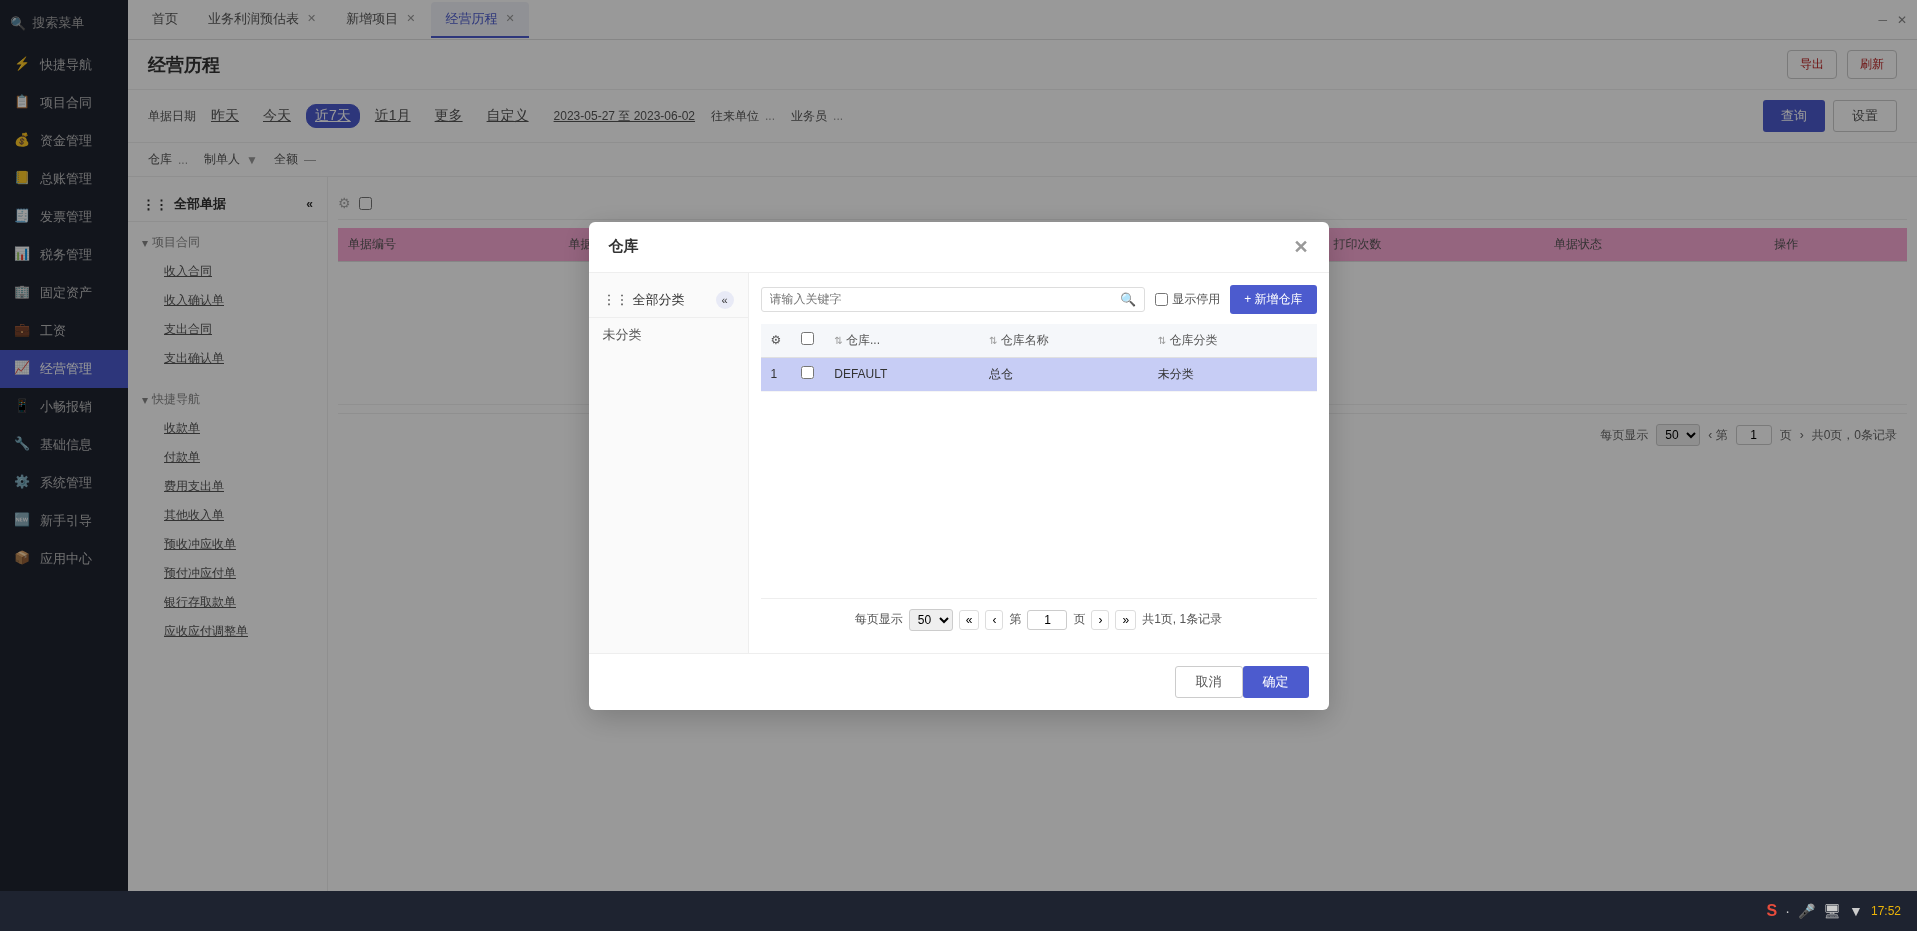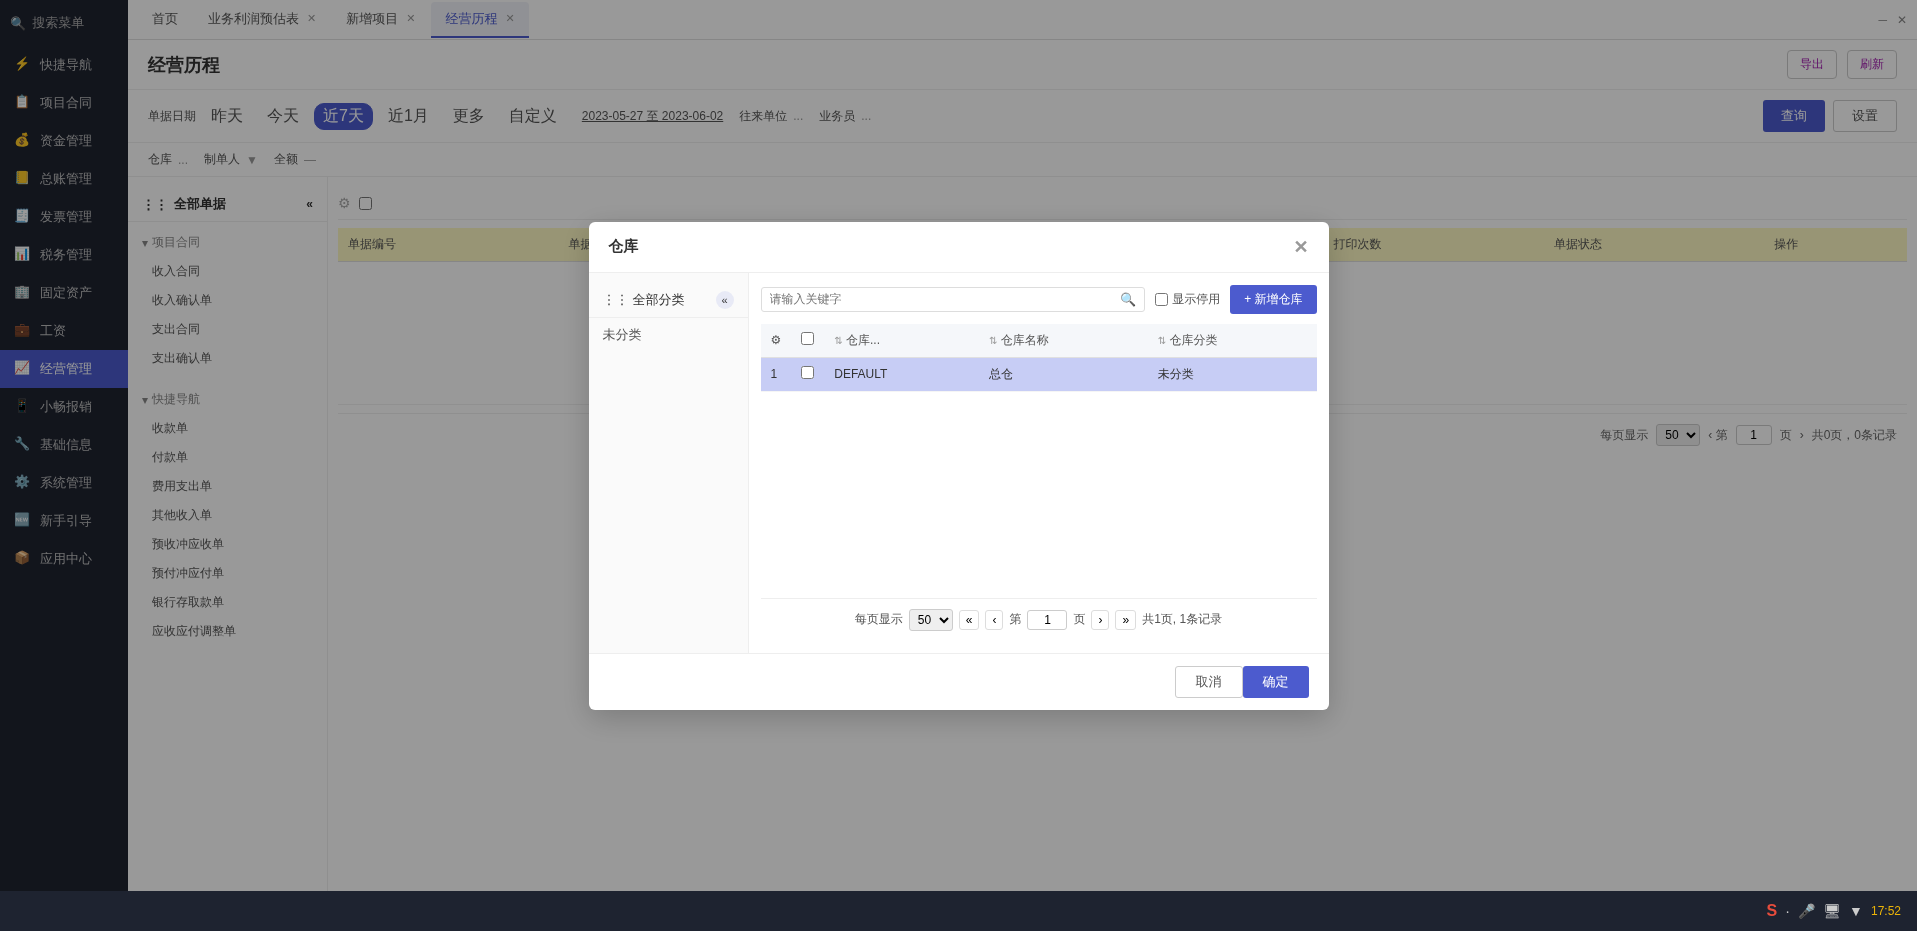--- a/index.html
+++ b/index.html
@@ -46,33 +46,33 @@
 
     
     .page-header {
       background: #fff; padding: 10px 20px; font-size: 18px; font-weight: bold;
       color: #333; display: flex; align-items: center; justify-content: space-between;
       border-bottom: 1px solid #eee;
     }
     .page-header-actions { display: flex; gap: 10px; }
     .btn-export, .btn-refresh {
       padding: 5px 12px; font-size: 12px; border: 1px solid #ccc;
-      background: #fff; border-radius: 4px; cursor: pointer; color: #a21caf;
+      background: #fff; border-radius: 4px; cursor: pointer; color: #b91c1c;
     }
 
     
     .filter-bar {
       background: #fff; padding: 10px 20px; display: flex; align-items: center;
       gap: 16px; border-bottom: 1px solid #eee; flex-wrap: wrap;
     }
     .filter-group { display: flex; align-items: center; gap: 6px; font-size: 12px; }
     .filter-label { color: #555; white-space: nowrap; }
     .date-btn {
-      padding: 2px 8px; border-radius: 3px; cursor: pointer; font-size: 16px;
-      border: 1px solid transparent; color: #555;
+      padding: 2px 8px; border-radius: 3px; cursor: pointer; font-size: 14px;
+      border: 1px solid transparent; color: #555; text-decoration: underline;
     }
     .date-btn.active { background: #4c5bce; color: #fff; border-color: #4c5bce; border-radius: 10px; }
     .date-range { color: #555; font-size: 12px; text-decoration: underline; }
     .filter-dots { color: #999; cursor: pointer; }
     .btn-query {
       background: #4c5bce; color: #fff; border: none; padding: 6px 18px;
       border-radius: 3px; cursor: pointer; font-size: 13px;
     }
     .btn-setting {
       background: #fff; color: #555; border: 1px solid #ccc; padding: 6px 18px;
@@ -100,32 +100,32 @@
       padding: 8px 14px; font-size: 13px; font-weight: bold;
       display: flex; align-items: center; gap: 6px; color: #333;
       border-bottom: 1px solid #eee; cursor: pointer;
     }
     .left-nav-section { padding: 6px 0; }
     .left-nav-section-header {
       padding: 6px 14px; font-size: 12px; color: #888;
       display: flex; align-items: center; gap: 4px; cursor: pointer;
     }
     .left-nav-item {
-      padding: 6px 24px; font-size: 12px; color: #555; cursor: pointer;
+      padding: 6px 36px; font-size: 12px; color: #555; cursor: pointer; text-decoration: underline;
     }
 
     
     .table-area { flex: 1; background: #fff; padding: 10px; overflow: hidden; }
     .table-toolbar {
       display: flex; align-items: center; gap: 8px; padding: 8px 0;
       border-bottom: 1px solid #eee; margin-bottom: 8px;
     }
     table { width: 100%; border-collapse: collapse; font-size: 12px; }
     th {
-      background: #fef9c3; padding: 8px 10px; text-align: left;
+      background: #f9a8d4; padding: 8px 10px; text-align: left;
       border-bottom: 1px solid #e0e0e0; color: #555; font-weight: normal; white-space: nowrap;
     }
     td { padding: 8px 10px; border-bottom: 1px solid #f0f0f0; color: #333; }
     .table-footer {
       display: flex; align-items: center; justify-content: flex-end;
       padding: 10px; font-size: 12px; color: #666; gap: 8px;
       border-top: 1px solid #eee; margin-top: 8px;
     }
     .empty-area { padding: 40px; text-align: center; color: #bbb; font-size: 13px; }
 

